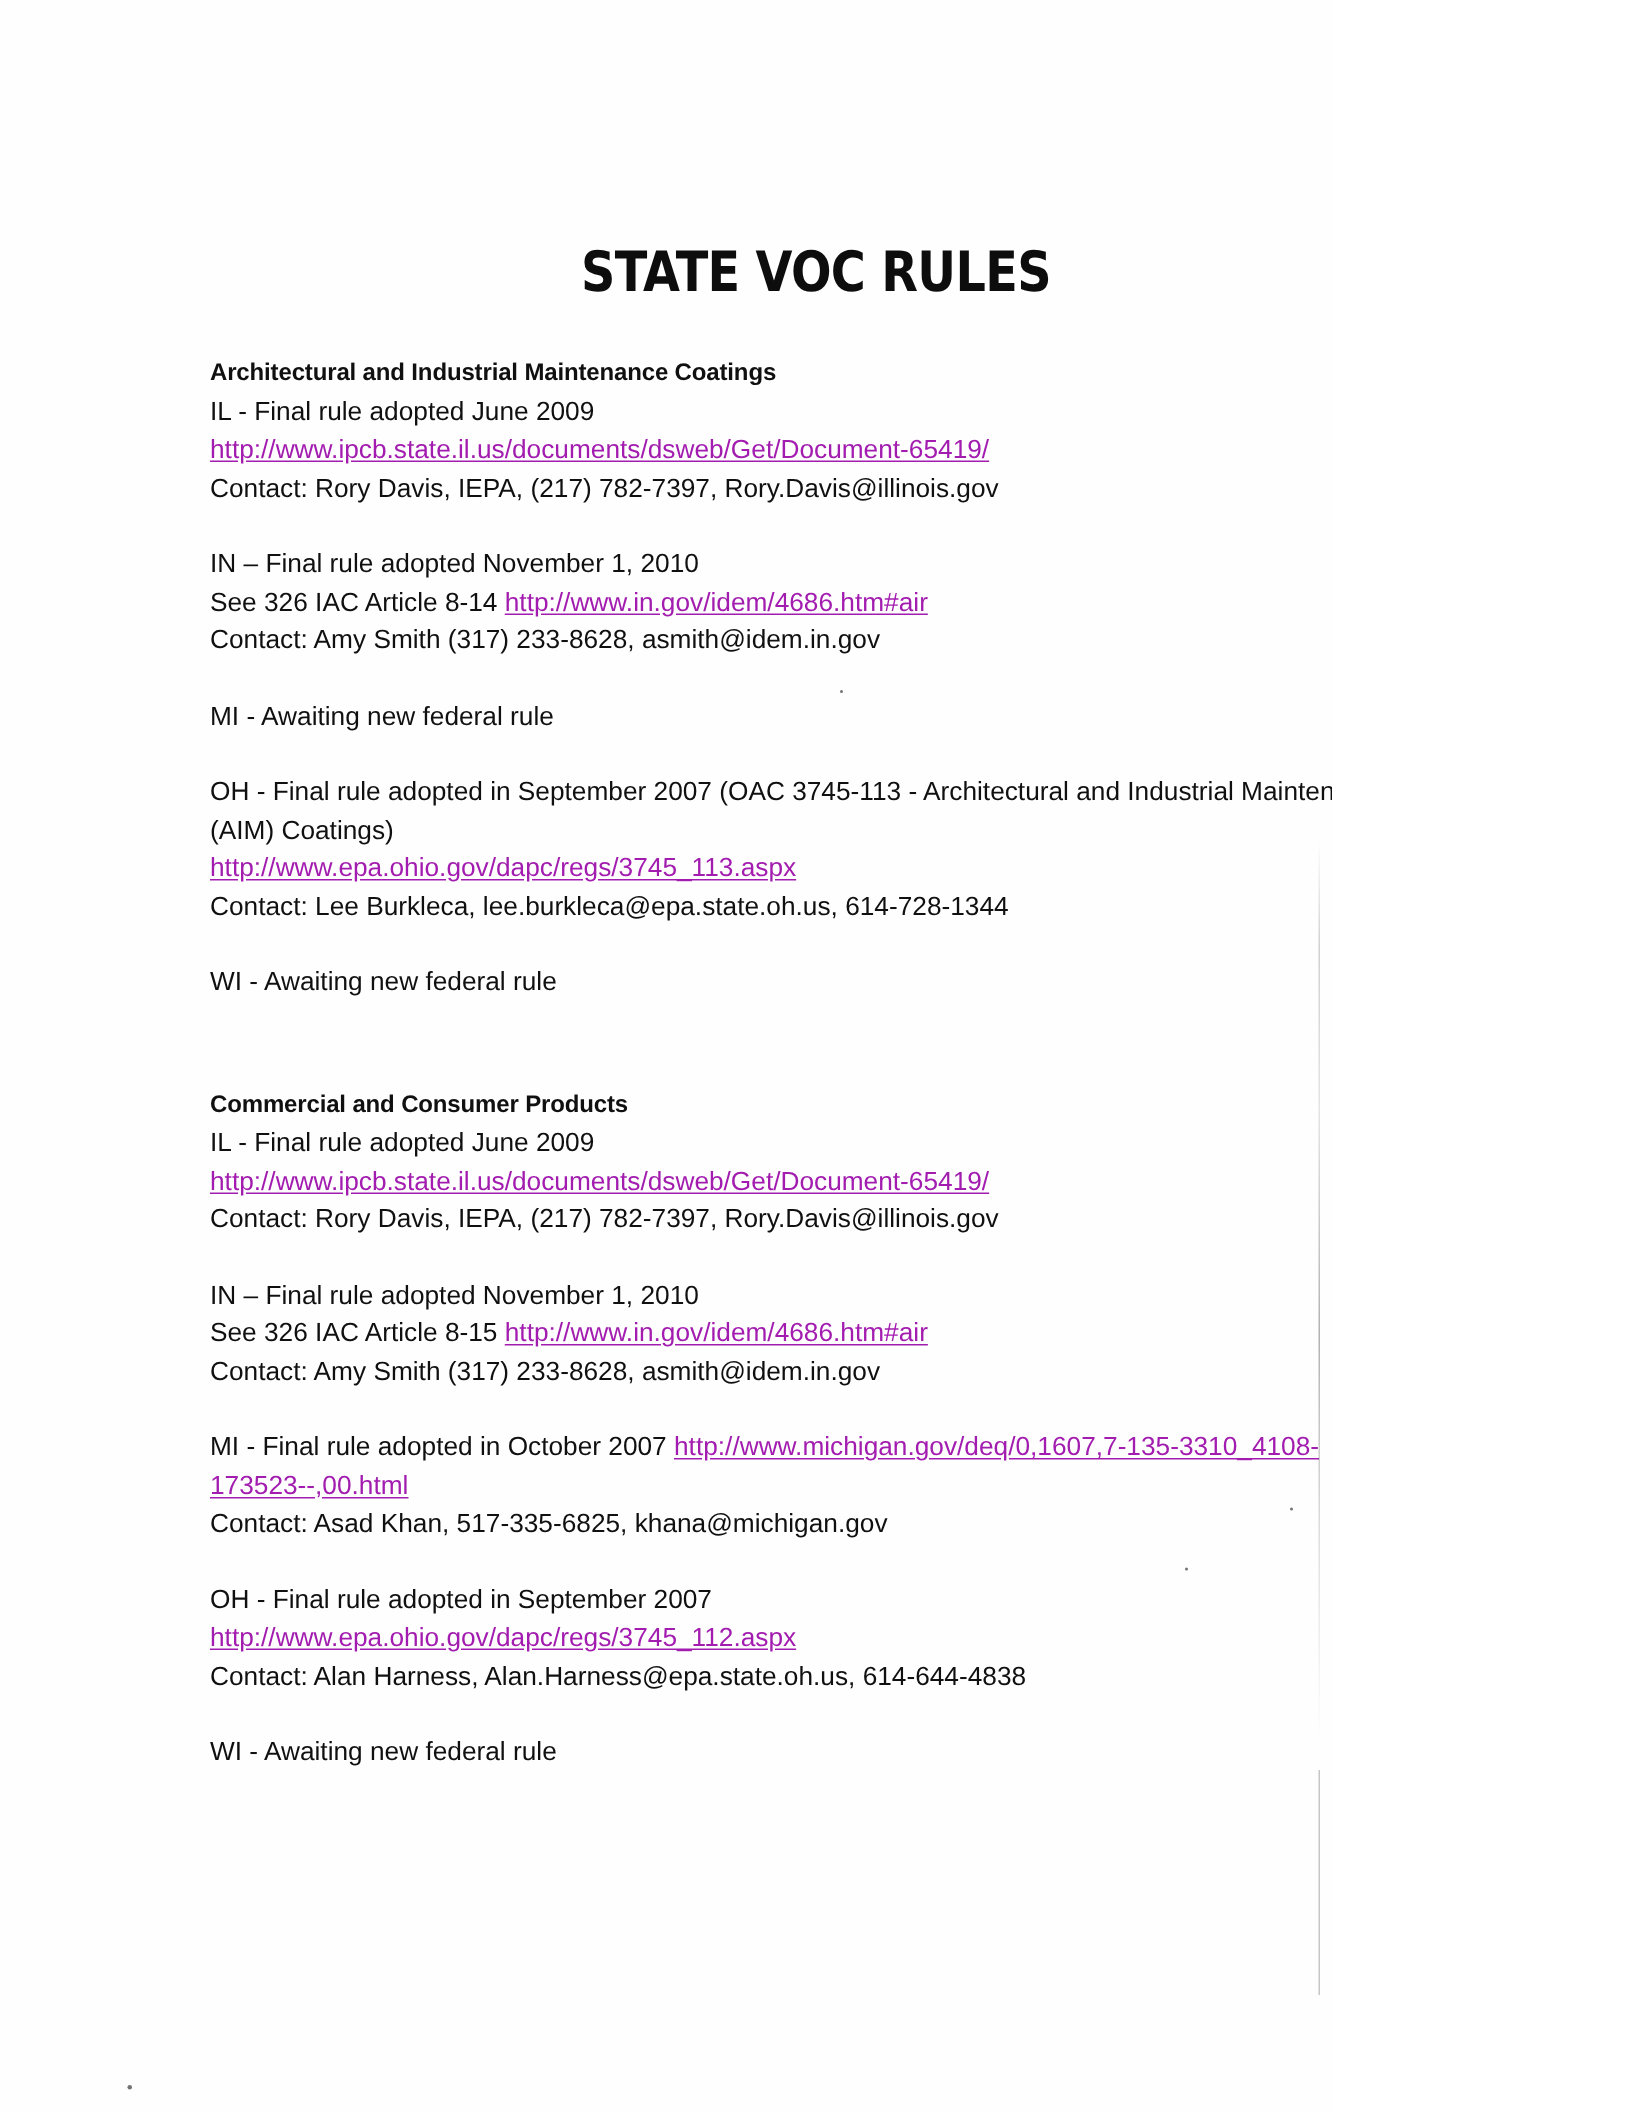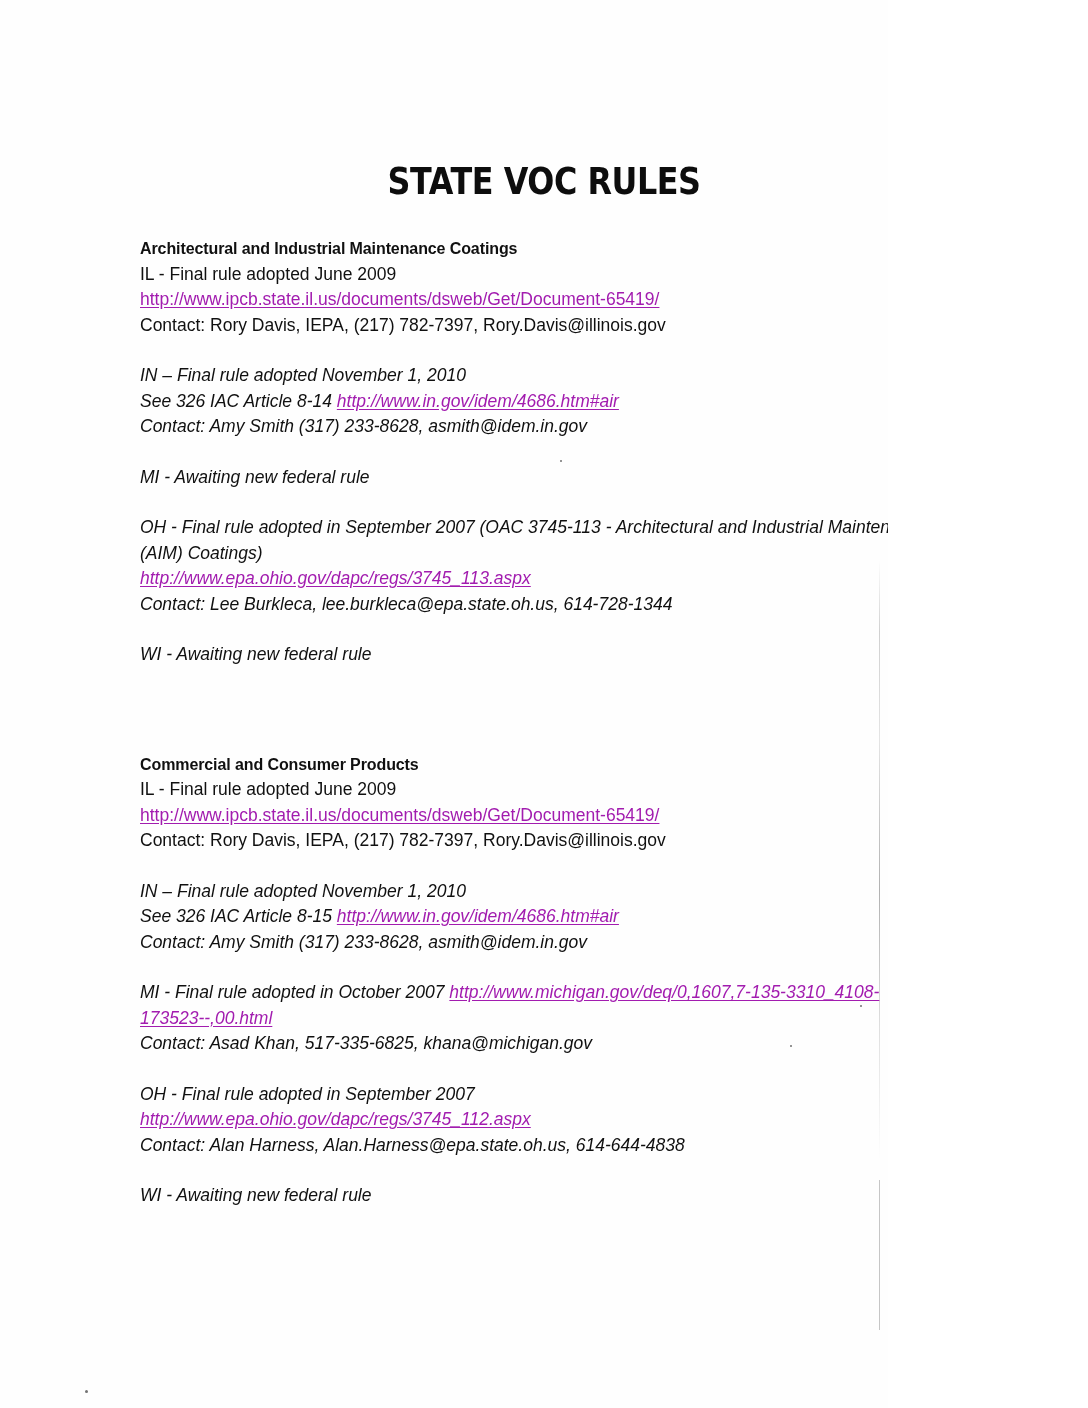--- a/index.html
+++ b/index.html
@@ -62,28 +62,28 @@
   .content {
     position: absolute;
     top: 236px;
     left: 140px;
     width: 790px;
     font-size: 17.5px;
     line-height: 25.5px;
     color: #101010;
   }
   .section { margin: 0; }
-  .section + .section { margin-top: 84px; }
+  .section + .section { margin-top: 56px; }
   .section-heading {
     font-weight: bold;
     font-size: 16px;
     letter-spacing: -0.1px;
   }
   .entry { margin-top: 0; }
-  .entry + .entry { margin-top: 25px; font-style: italic; }
+  .entry + .entry { margin-top: 25px; }
   .line { white-space: normal; }
   .url {
     text-decoration: underline;
     color: #a21caf;
     text-underline-offset: 2px;
   }
   .wrap-url { display: inline; }
 </style>
 </head>
 <body>

